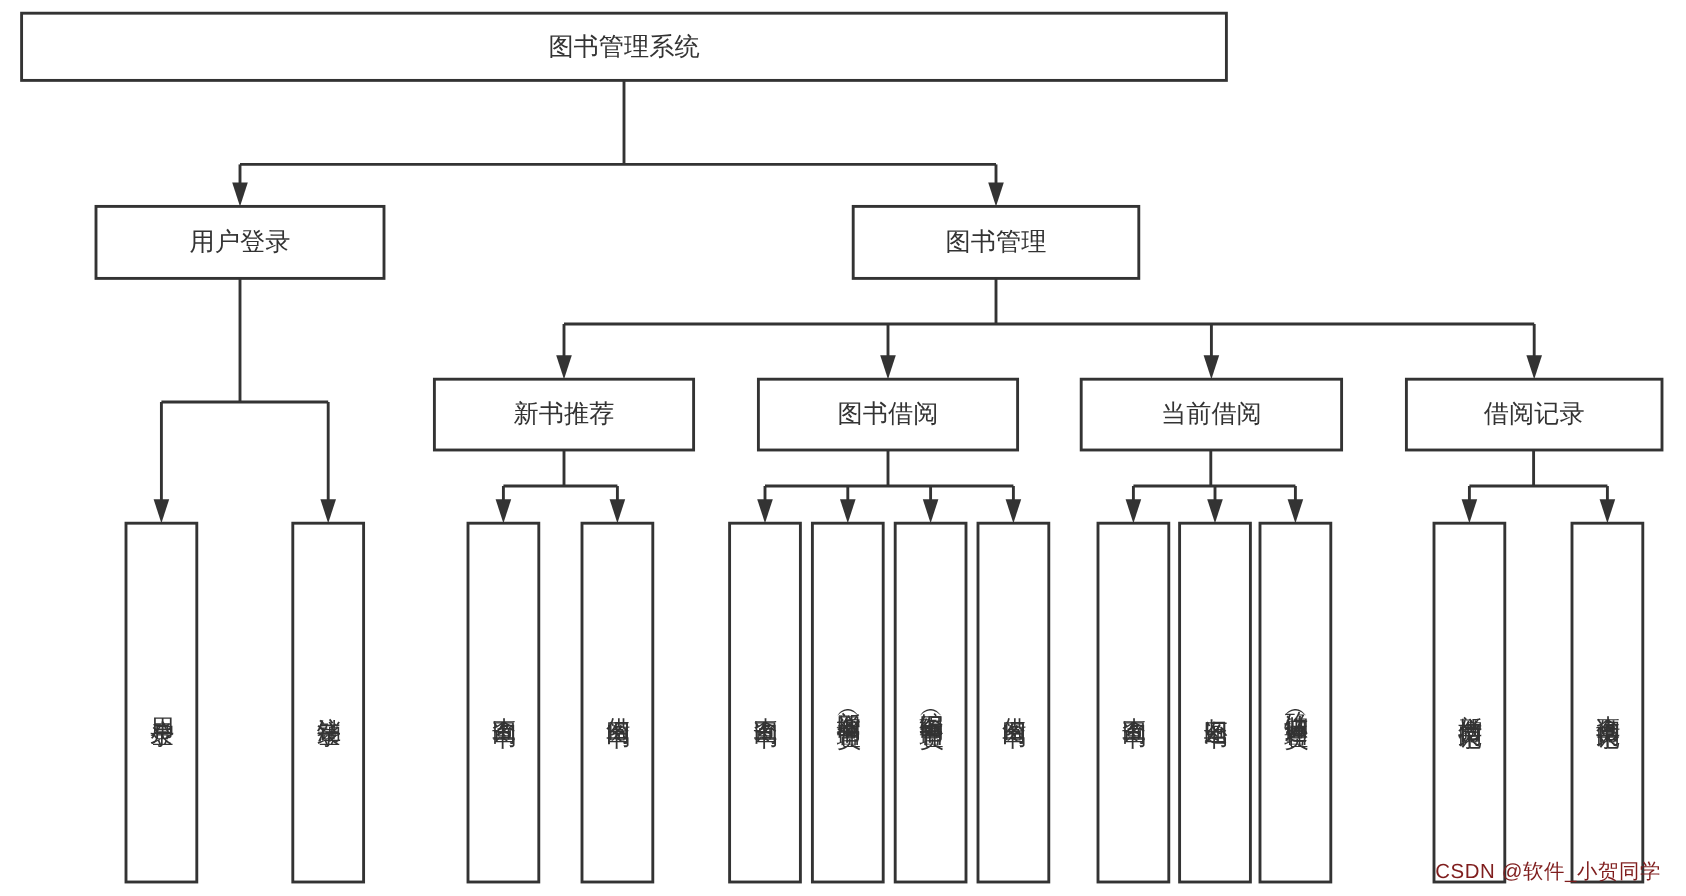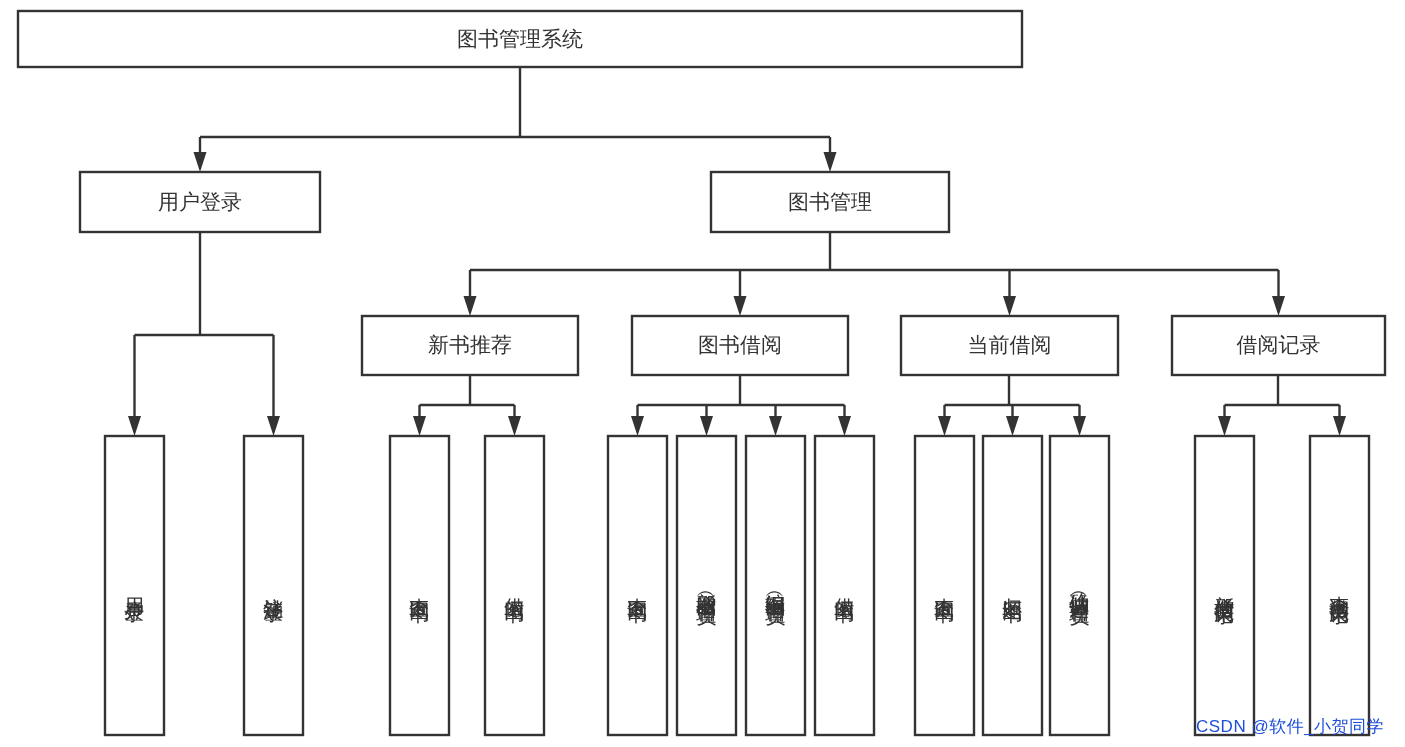--- a/index.html
+++ b/index.html
@@ -59,21 +59,21 @@
     letter-spacing: 2px;
     text-align: center;
     white-space: nowrap;
     pointer-events: none;
     user-select: none;
   }
   .watermark {
     position: absolute;
     font-family: "Liberation Sans", "DejaVu Sans", sans-serif;
     font-size: 17px;
-    color: #1d4ed8;
+    color: #7f1d1d;
     white-space: nowrap;
     letter-spacing: 0.5px;
   }
 </style>
 </head>
 <body>
 
 <div id="diagram-root" style="background: rgb(255, 255, 255);">
   <svg id="flow-svg" viewBox="0 0 1405 747" xmlns="http://www.w3.org/2000/svg">
     <g id="connector-layer">

